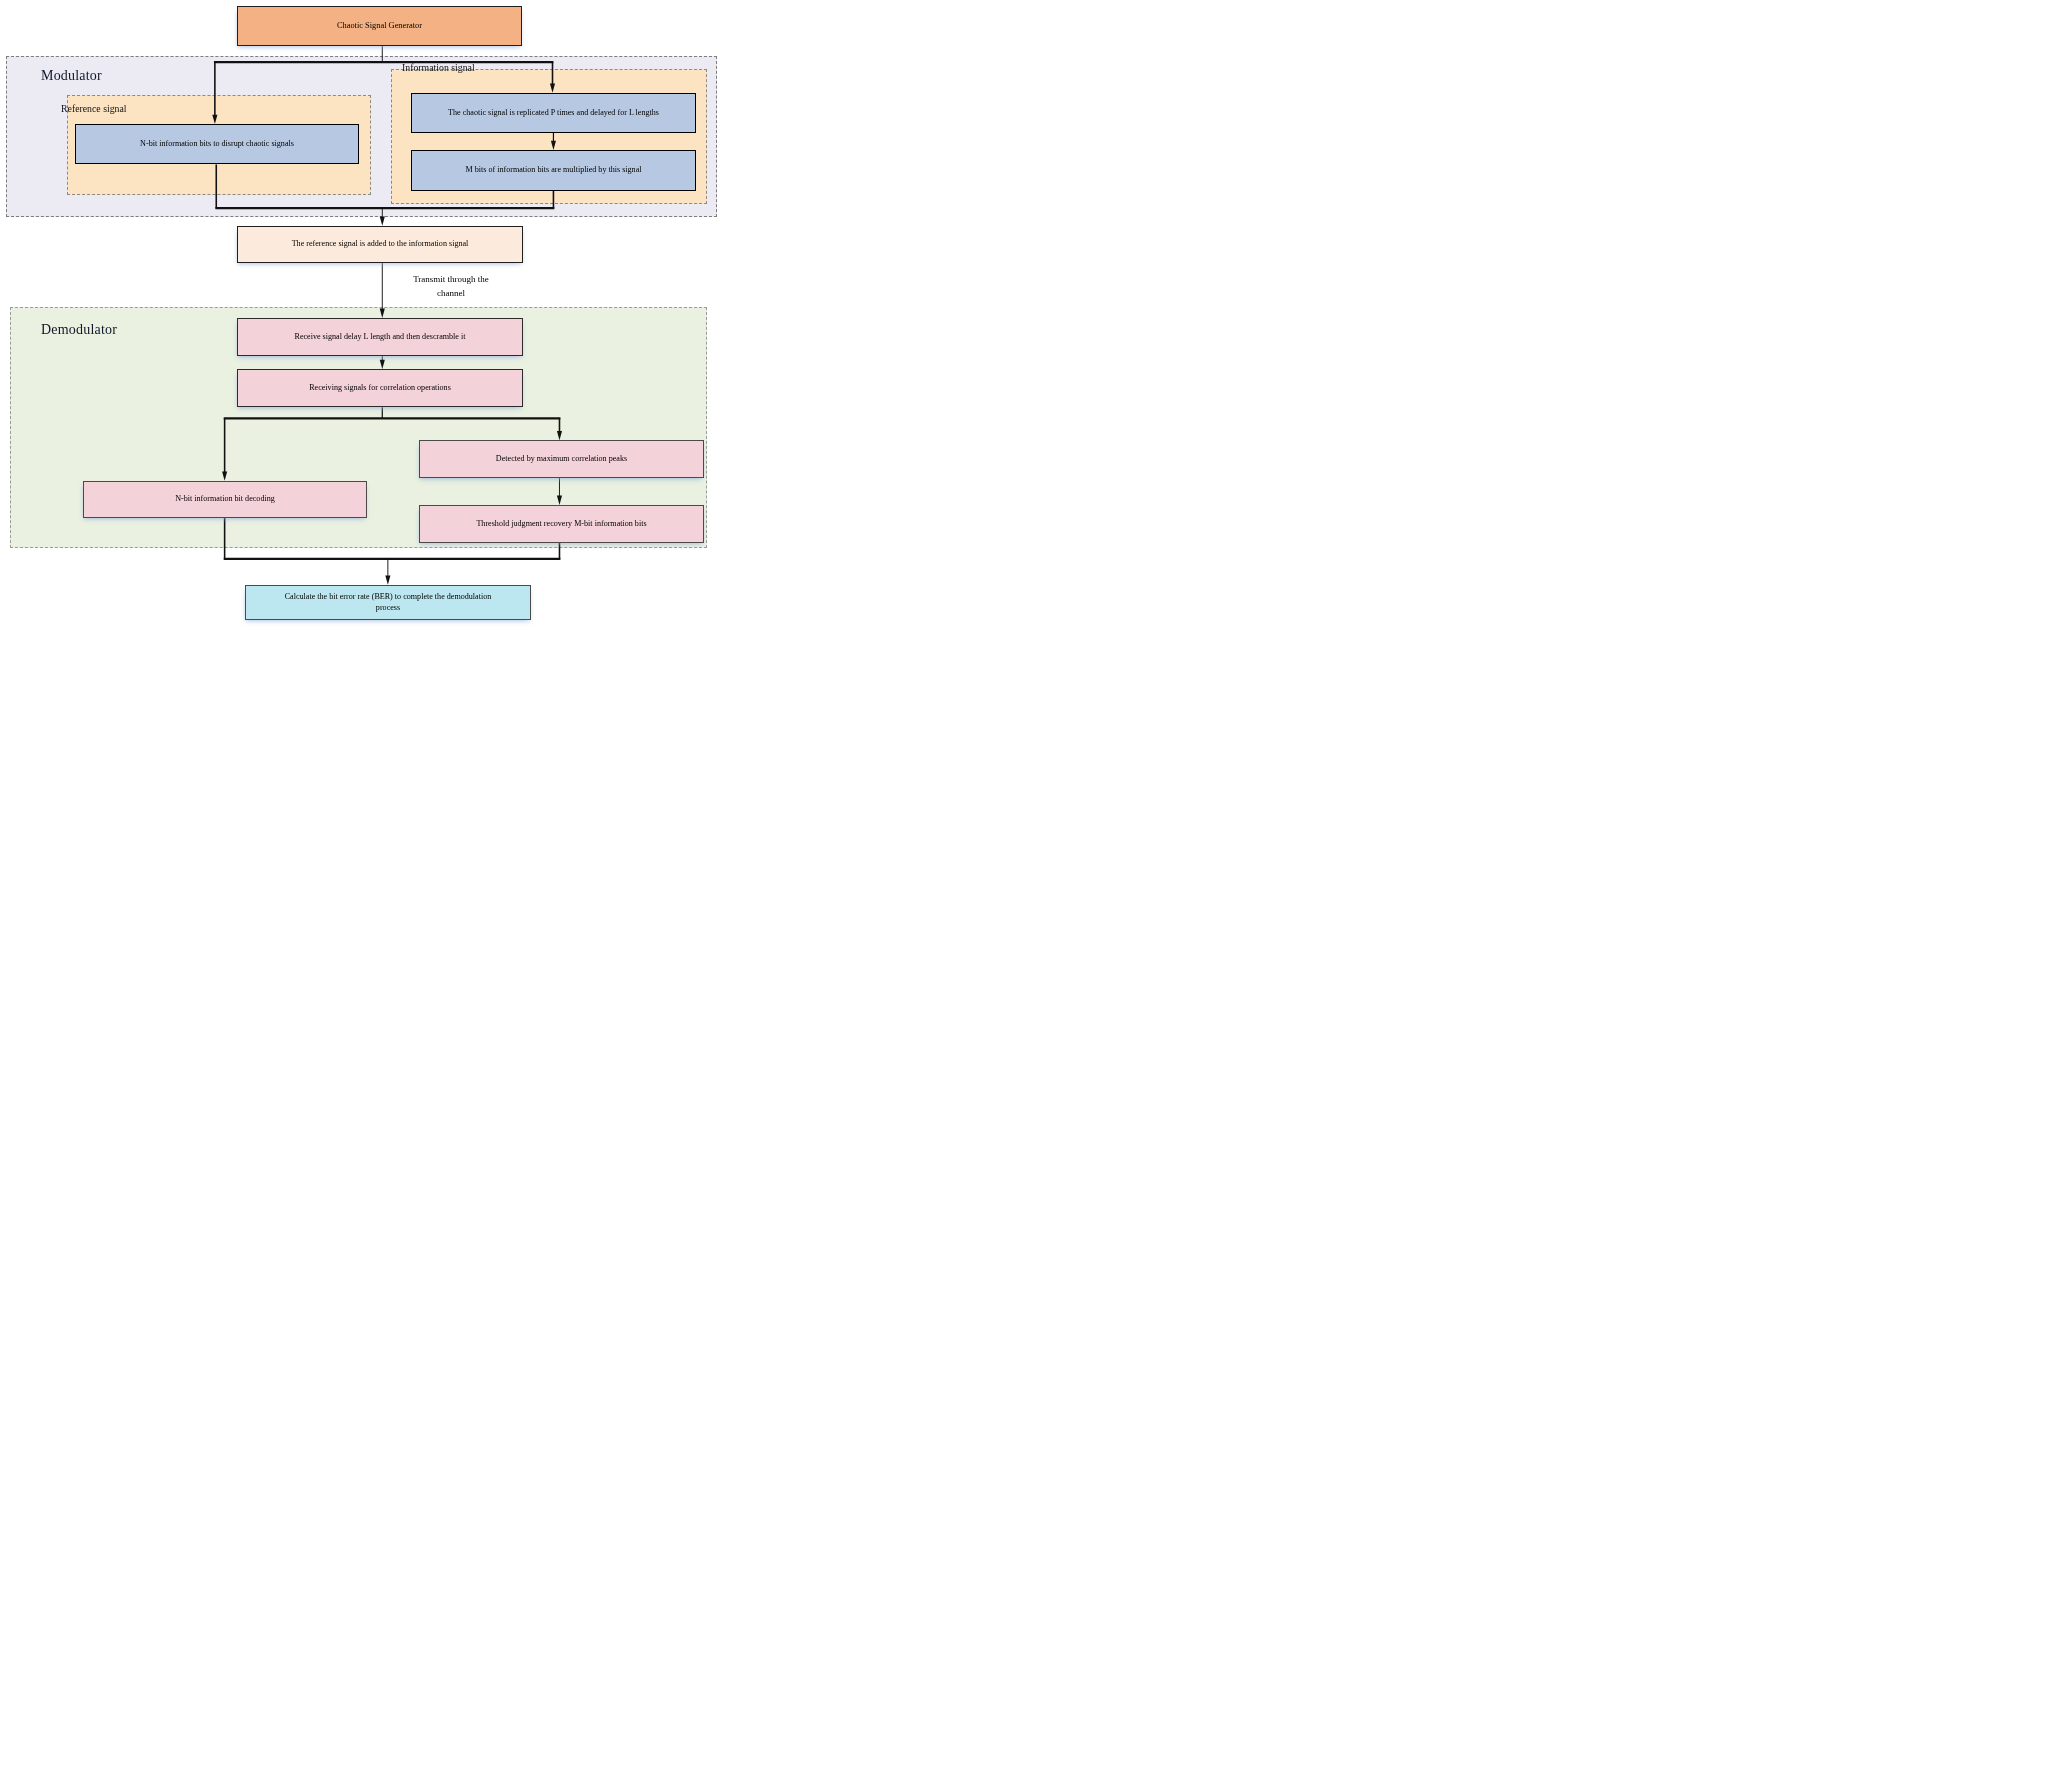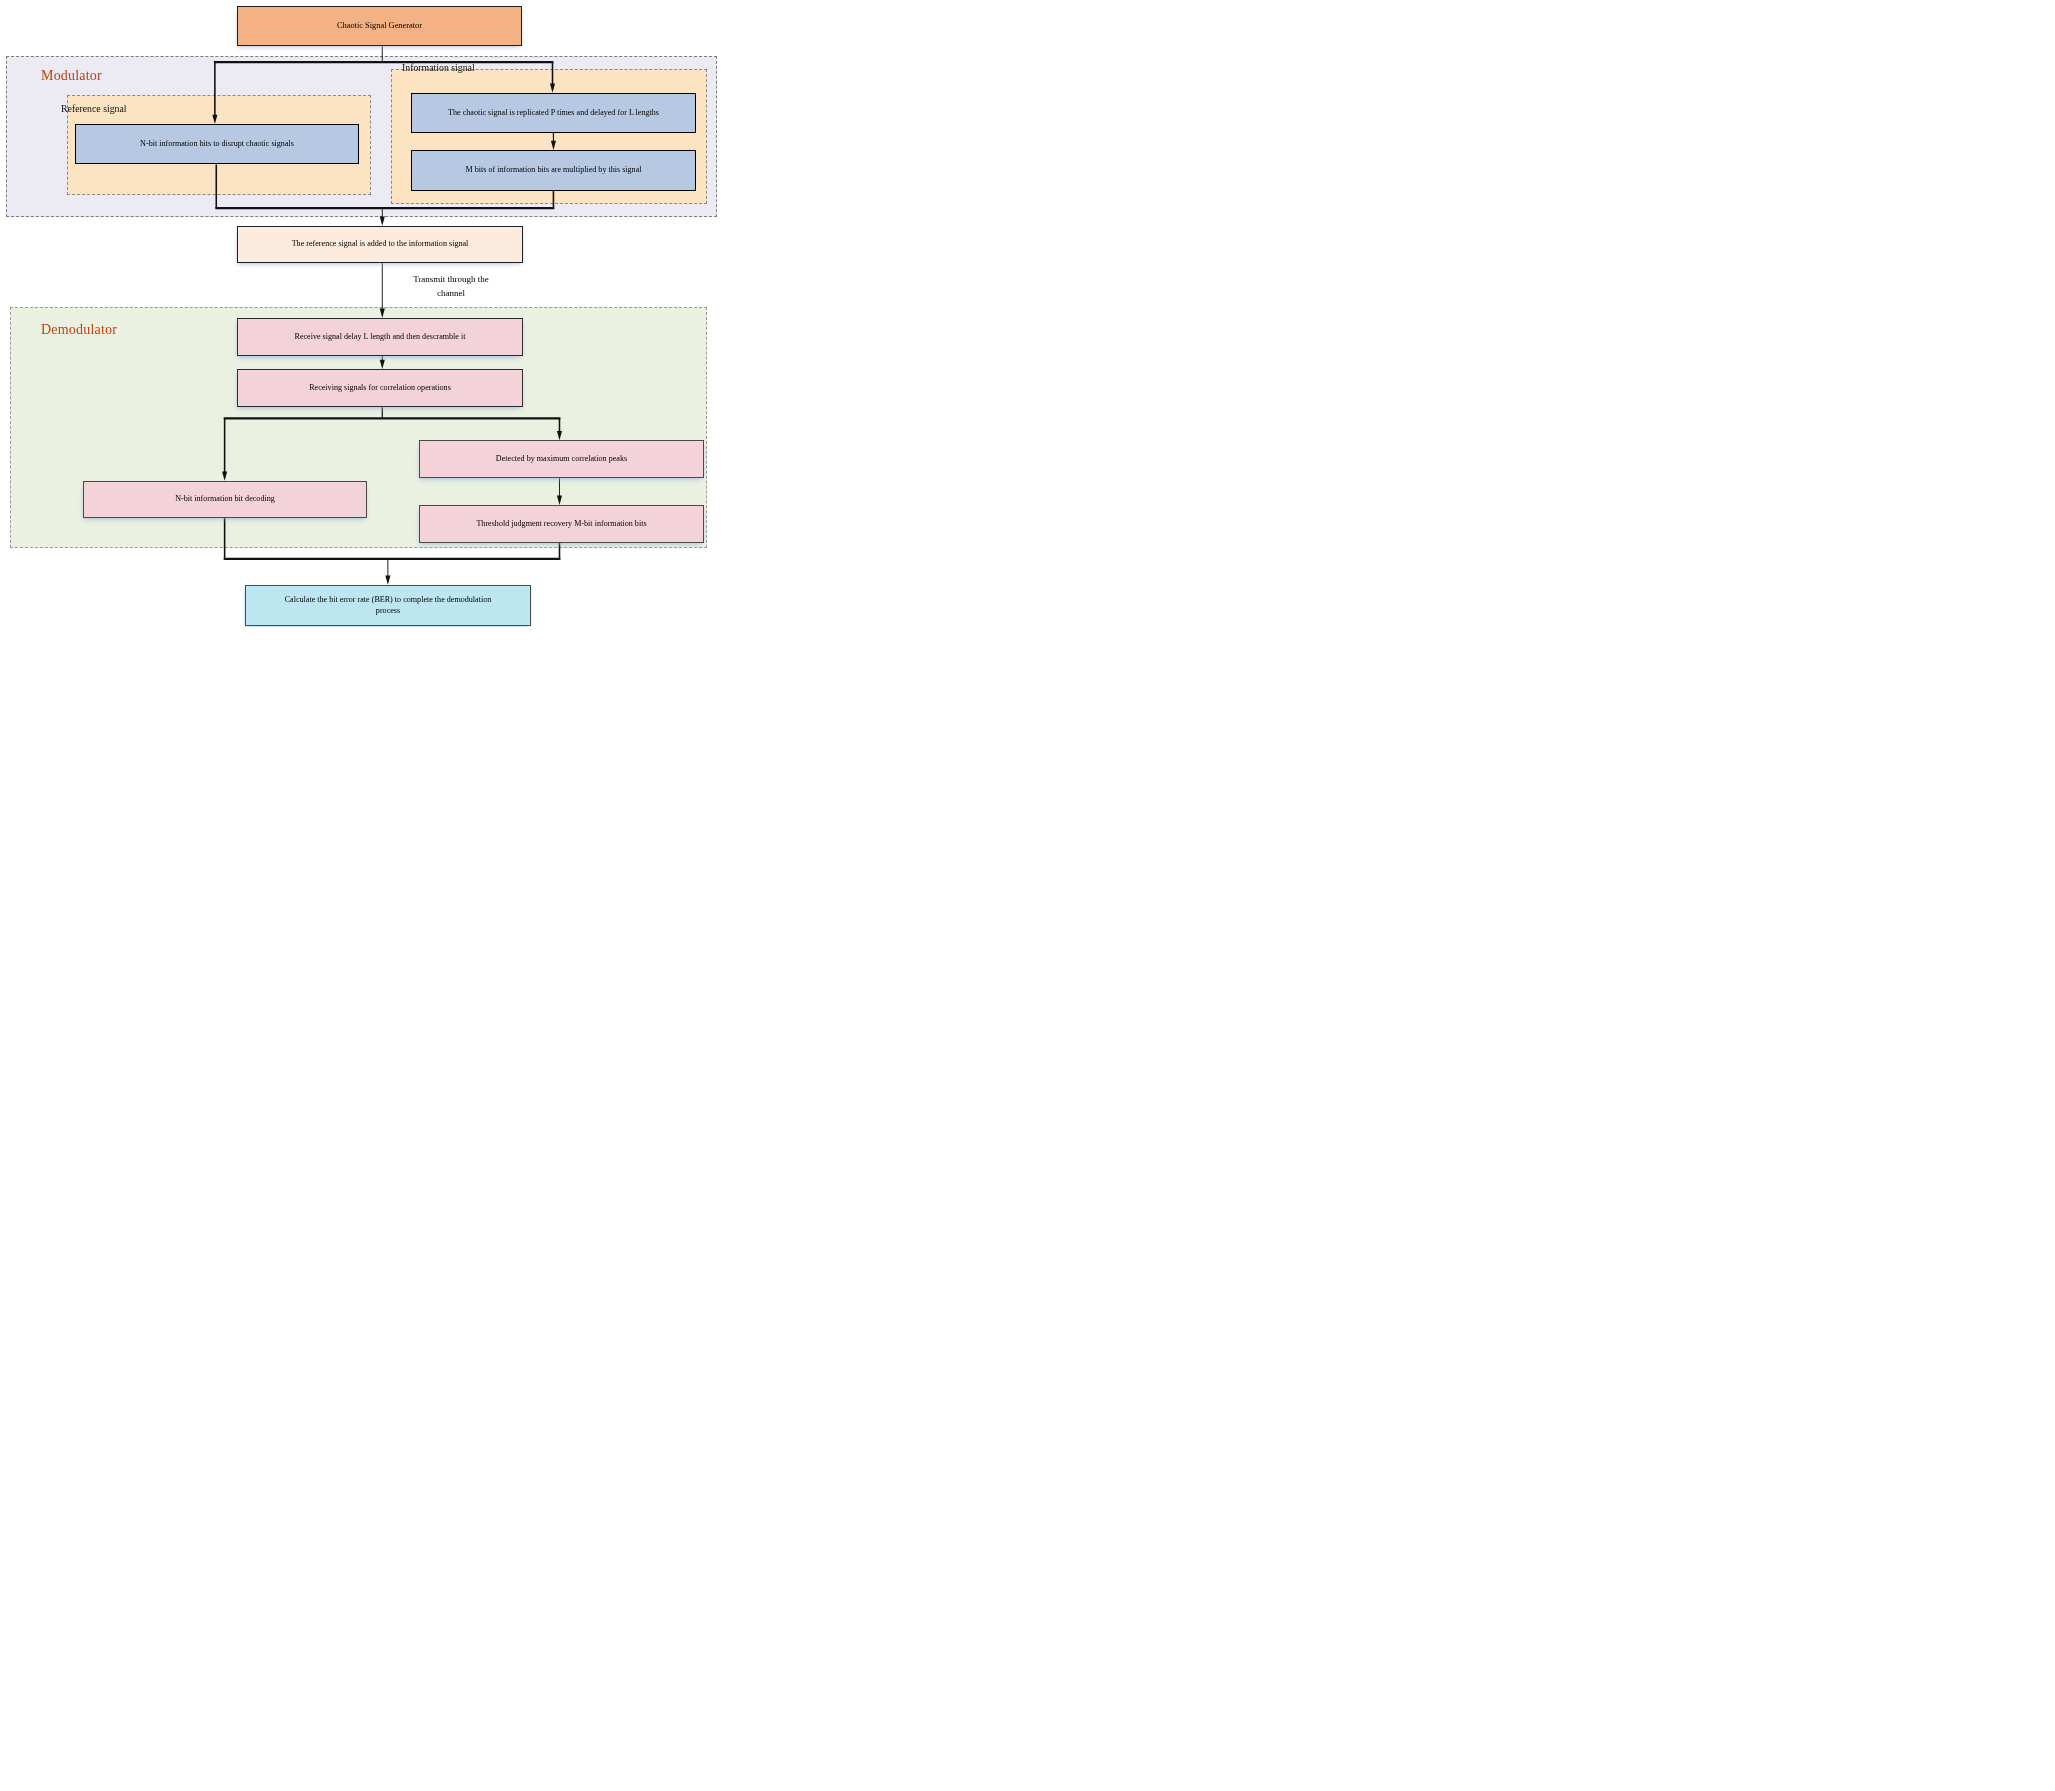--- a/index.html
+++ b/index.html
@@ -1,20 +1,20 @@
 <!DOCTYPE html>
 <html style="--orange-box: #F4B183; --modulator-bg: #ECEAF2; --signal-container: #FCE4C3; --blue-box: #B6C8E2; --adder-box: #FCEBDC; --demodulator-bg: #EAF1E1; --pink-box: #F3D2D9; --cyan-box: #BCE7F0; --wire: #111111;font-size:7.4px"><head>
 <meta charset="utf-8">
 <style>
   html,body{margin:0;padding:0;background:#ffffff;}
   body{font-family:"Liberation Serif","DejaVu Serif",serif;color:#000;}
   #canvas{position:relative;width:719px;height:627px;background:#fff;overflow:hidden;}
 
   .container{position:absolute;box-sizing:border-box;border:0.7px dashed #7d7d7d;}
-  .container-label{position:absolute;font-size:14px;color:#c2410c;letter-spacing:0.2px;}
+  .container-label{position:absolute;font-size:14px;color:#0f172a;letter-spacing:0.2px;}
   .sub-label{position:absolute;font-size:9.8px;color:#111;}
 
   .box{position:absolute;box-sizing:border-box;display:flex;align-items:center;justify-content:center;
        text-align:center;font-size:8.1px;line-height:1.35;padding:1.9px 9.3px;}
   .shadow{box-shadow:0 3.3px 4.7px -1.4px rgba(140,172,218,.55),-1.9px 3.7px 4.7px -2.8px rgba(140,172,218,.35);}
 
   .generator{background:var(--orange-box,#F4B183);border:0.7px solid #1f1f1f;font-size:8.4px;}
   .mod-bg{background:var(--modulator-bg,#ECEAF2);}
   .sig-bg{background:var(--signal-container,#FCE4C3);border-color:#8a8a8a;}
   .blue{background:var(--blue-box,#B6C8E2);border:1.1px solid #000;}
@@ -105,16 +105,16 @@
     <div>Transmit through the</div>
     <div>channel</div>
   </div>
 
   <div class="box pink shadow" style="left:237px;top:318px;width:286px;height:38px;">Receive signal delay L length and then descramble it</div>
   <div class="box pink shadow" style="left:237px;top:369px;width:286px;height:38px;">Receiving signals for correlation operations</div>
   <div class="box pink pink-branch shadow" style="left:83px;top:481px;width:284px;height:37px;">N-bit information bit decoding</div>
   <div class="box pink pink-branch shadow" style="left:419px;top:440px;width:285px;height:38px;">Detected by maximum correlation peaks</div>
   <div class="box pink pink-branch shadow" style="left:419px;top:505px;width:285px;height:38px;">Threshold judgment recovery M-bit information bits</div>
 
-  <div class="box cyan shadow" style="left:245px;top:585px;width:286px;height:41px;padding:11px 28px;">Calculate the bit error rate (BER) to complete the demodulation process</div>
+  <div class="box cyan shadow" style="left:245px;top:585px;width:286px;height:35px;padding:11px 28px;">Calculate the bit error rate (BER) to complete the demodulation process</div>
 
 </div>
 
 
 </body></html>

